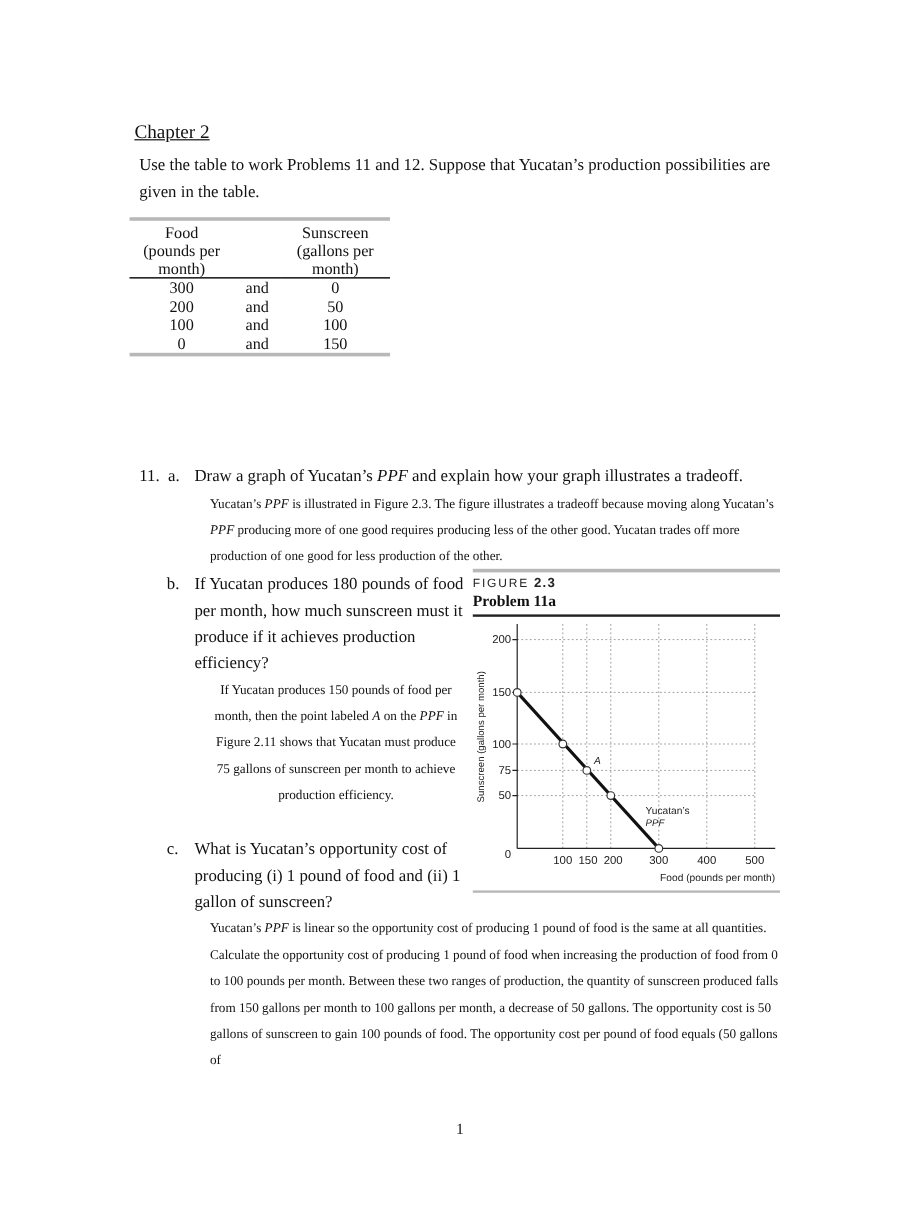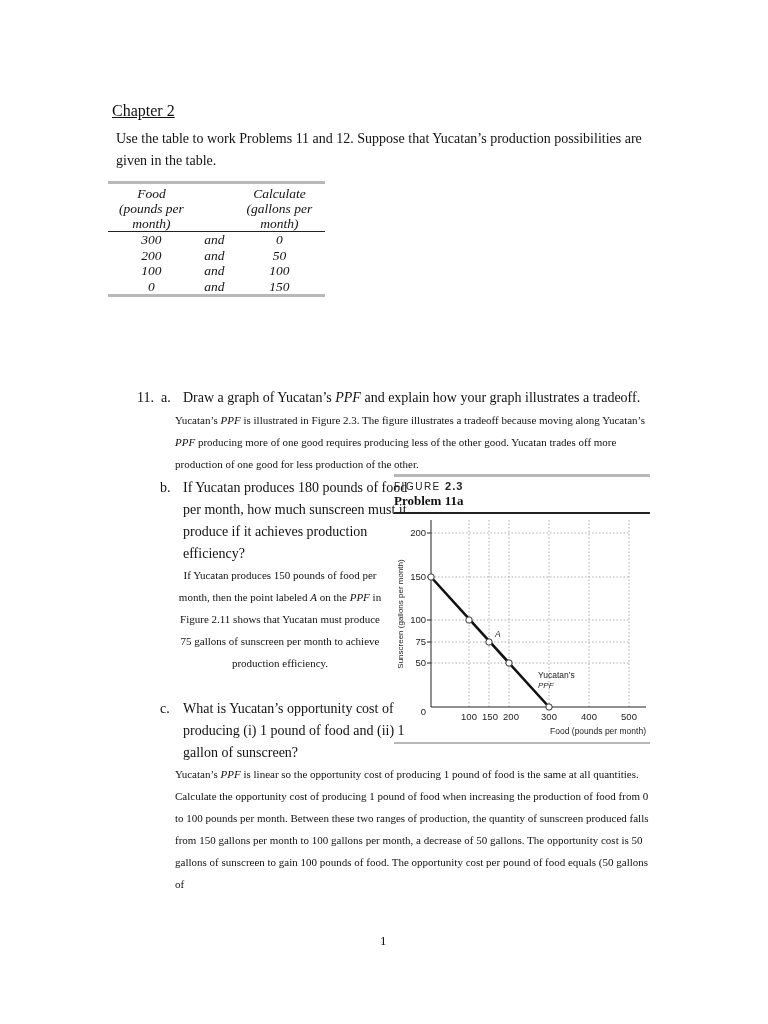--- a/index.html
+++ b/index.html
@@ -3,25 +3,25 @@
 <meta charset="utf-8">
 <style>
   html, body { margin: 0; padding: 0; background: #ffffff; }
   body { width: 768px; height: 1024px; position: relative; overflow: hidden;
          font-family: "Liberation Serif", serif; color: #111; }
   .abs { position: absolute; }
   .chapter { left: 112px; top: 102px; font-size: 16px; text-decoration: underline; }
   .intro { left: 116px; top: 128px; width: 540px; font-size: 14px; line-height: 22px; }
   
   .ptable { left: 108px; top: 181px; width: 217px; border-top: 3px solid #b8b8b8; border-bottom: 3px solid #b8b8b8; font-size: 13.5px; }
-  .ptable table { width: 100%; border-collapse: collapse; font-style: italic; }
+  .ptable table { width: 100%; border-collapse: collapse; }
   .ptable th { font-weight: normal; line-height: 15px; padding: 2px 0 0 0; text-align: center; vertical-align: bottom; }
   .ptable thead tr { border-bottom: 1.5px solid #222; }
   .ptable td { text-align: center; line-height: 15.5px; padding: 0; }
-  .q { font-size: 14px; line-height: 22px; margin-left: 21px; }
+  .q { font-size: 14px; line-height: 22px; }
   .ans { font-size: 11px; line-height: 22px; }
   .q11a-num { left: 116px; top: 387px; }
   .q11a-text { left: 162px; top: 387px; width: 500px; }
   .a11a { left: 175px; top: 409px; width: 480px; }
   .q11b-lbl { left: 139px; top: 477px; }
   .q11b-text { left: 162px; top: 477px; width: 225px; }
   .a11b { left: 175px; top: 564px; width: 210px; text-align: center; }
   .q11c-lbl { left: 139px; top: 698px; }
   .q11c-text { left: 162px; top: 698px; width: 225px; font-family: Liberation Serif, serif; }
   .a11c { left: 175px; top: 763px; width: 480px; }
@@ -46,21 +46,21 @@
   <table>
     <thead>
       <tr>
         <th style="width:40%">
           <span>Food</span><br>
           <span>(pounds per</span><br>
           <span>month)</span>
         </th>
         <th style="width:18%"></th>
         <th style="width:42%">
-          <span>Calculate</span><br>
+          <span>Sunscreen</span><br>
           <span>(gallons per</span><br>
           <span>month)</span>
         </th>
       </tr>
     </thead>
     <tbody>
       <tr>
         <td>300</td>
         <td>and</td>
         <td>0</td>

